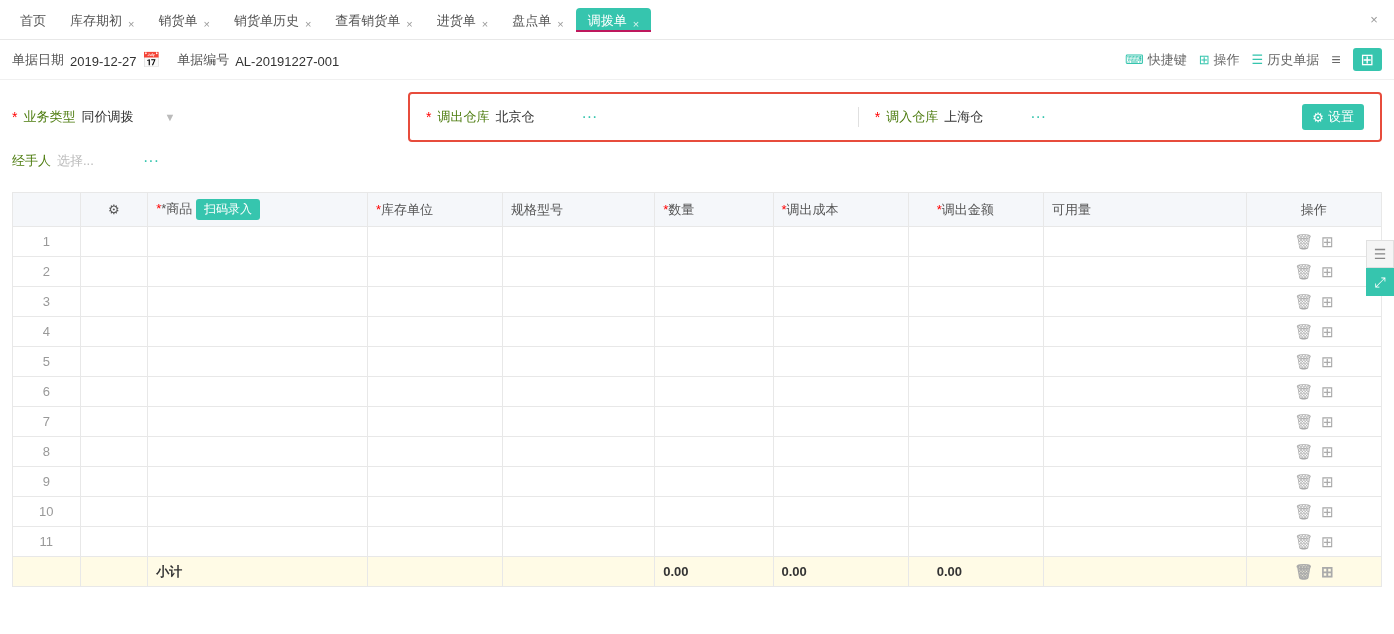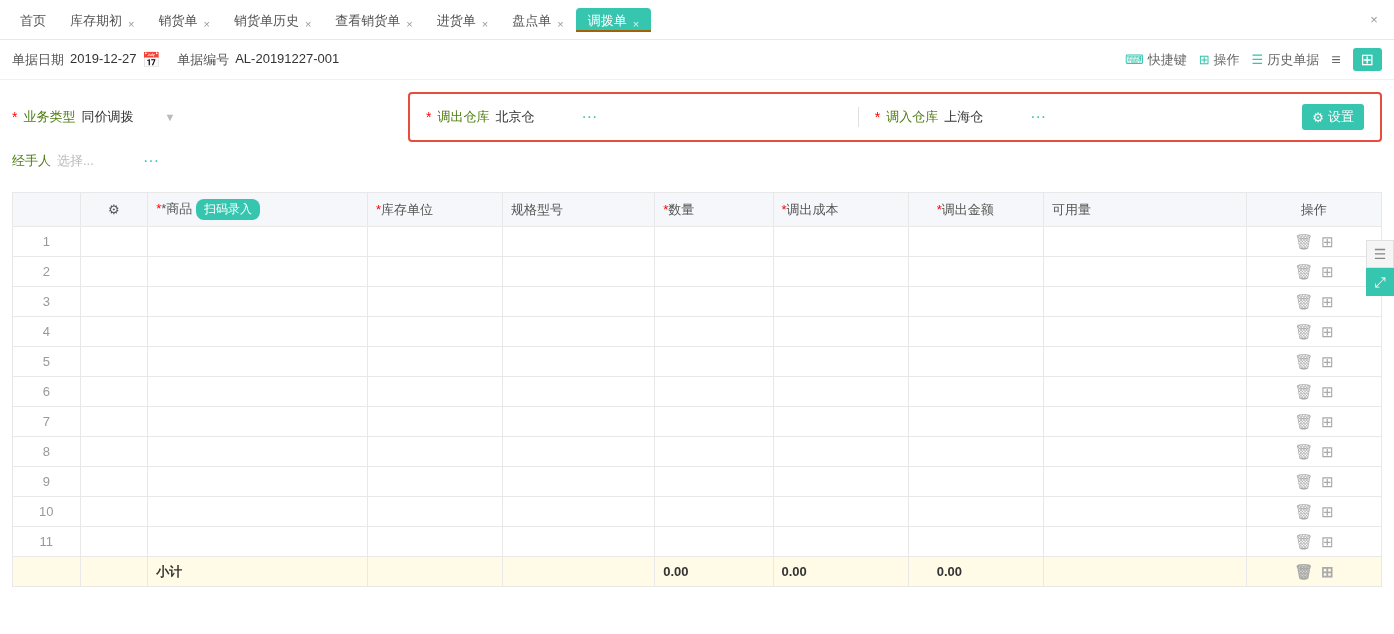--- a/index.html
+++ b/index.html
@@ -23,21 +23,21 @@
       cursor: pointer;
       color: #555;
       white-space: nowrap;
       border-bottom: 2px solid transparent;
       gap: 6px;
     }
     .tab-item.active {
       color: #fff;
       background: #36c5ae;
       border-radius: 4px 4px 0 0;
-      border-bottom: 2px solid #a16207;
+      border-bottom: 2px solid #be185d;
     }
     .tab-item .close-icon {
       font-size: 11px;
       color: #999;
       line-height: 1;
     }
     .tab-item.active .close-icon {
       color: rgba(255,255,255,0.8);
     }
     .tab-close-btn {
@@ -70,21 +70,21 @@
       gap: 16px;
     }
     .toolbar-right {
       margin-left: auto;
       display: flex;
       align-items: center;
       gap: 12px;
     }
     .field-group {
       display: flex;
-      align-items: flex-start;
+      align-items: flex-end;
       gap: 6px;
     }
     .field-label {
       color: #555;
       white-space: nowrap;
     }
     .field-value {
       color: #333;
       font-weight: 500;
     }
@@ -225,21 +225,21 @@
     .col-qty { width: 70px; }
     .col-cost { width: 80px; }
     .col-amount { width: 80px; padding-left: 28px; }
     .col-avail { width: 120px; }
     .col-ops { width: 80px; text-align: center; }
     .scan-btn {
       background: #36c5ae;
       color: #fff;
       border: none;
       padding: 2px 8px;
-      border-radius: 8px;
+      border-radius: 3px;
       cursor: pointer;
       font-size: 12px;
     }
     .row-num { text-align: center; color: #999; }
     .subtotal-row td {
       background: #fffbe6;
       font-weight: 700;
     }
     .op-icon {
       cursor: pointer;

